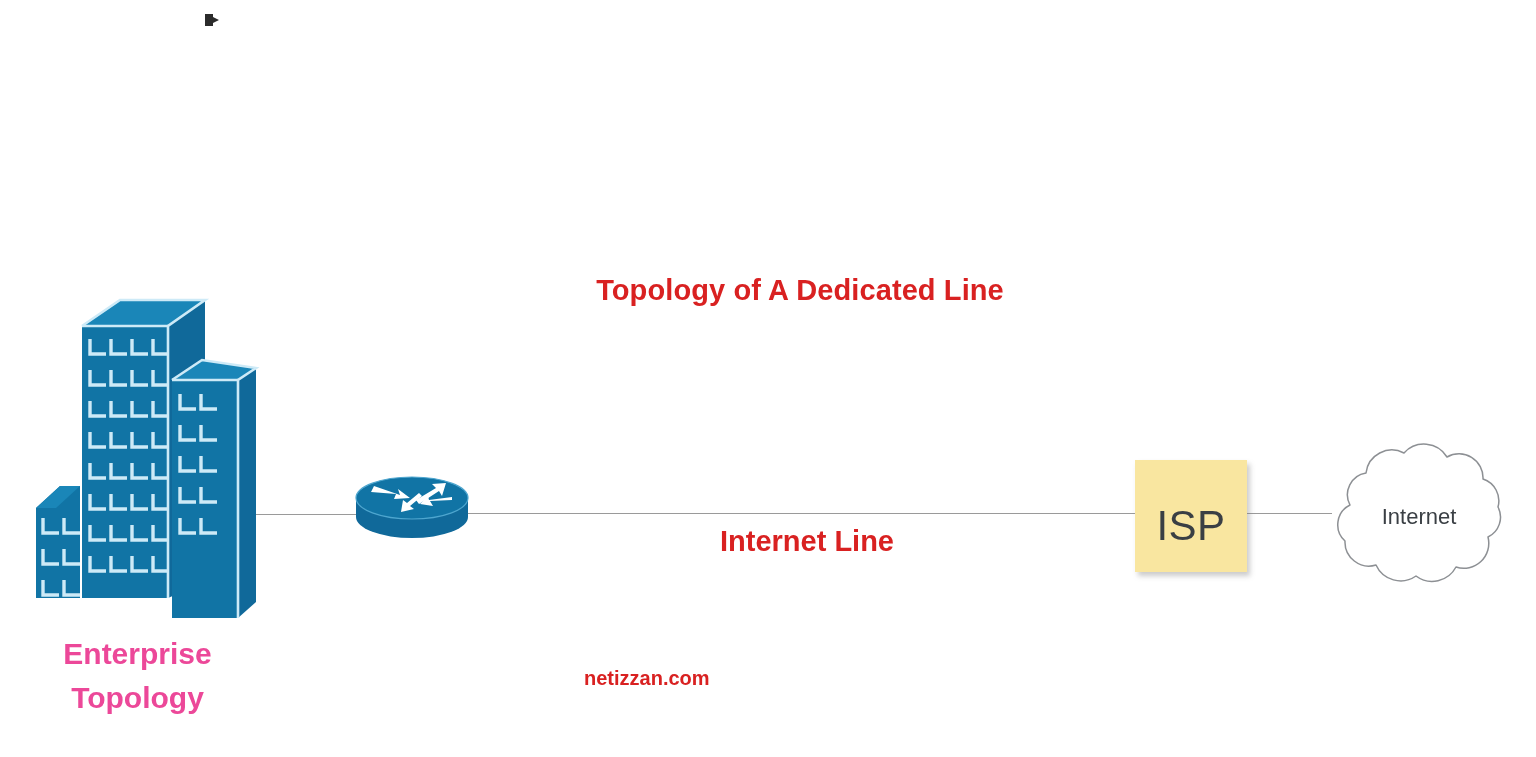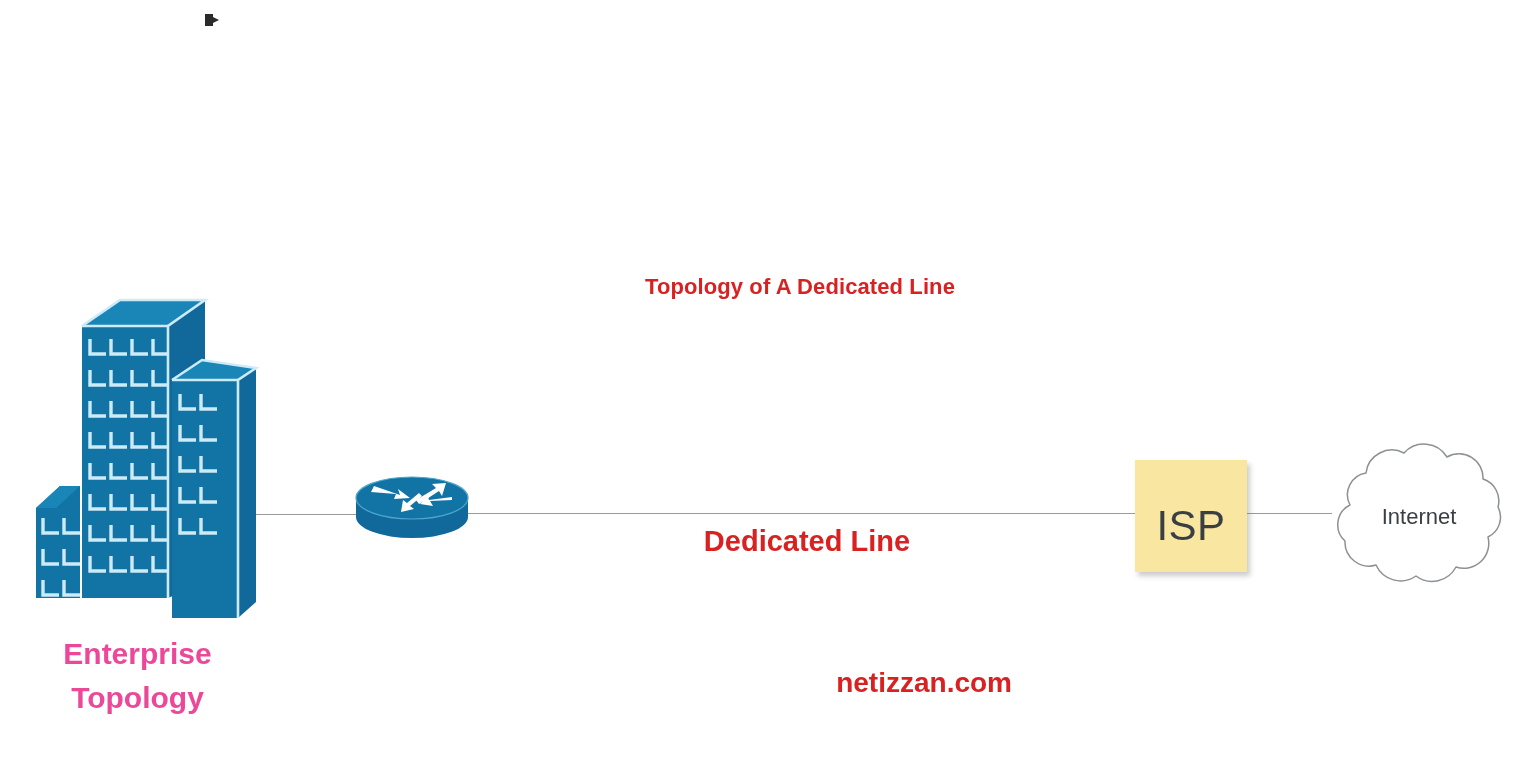--- a/index.html
+++ b/index.html
@@ -28,21 +28,21 @@
     height: 16px;
   }
 
   
   #diagram-title {
     position: absolute;
     left: 0;
     top: 274px;
     width: 1536px;
     text-align: center;
-    font-size: 22px;
+    font-size: 29px;
     font-weight: bold;
     color: #d92121;
     letter-spacing: 0.1px;
     white-space: nowrap;
   }
   #diagram-title-inner {
     display: inline-block;
     transform: translateX(32px);
   }
 
@@ -53,25 +53,25 @@
     top: 525px;
     width: 390px;
     text-align: center;
     font-size: 29px;
     font-weight: bold;
     color: #d92121;
     white-space: nowrap;
   }
   #watermark {
     position: absolute;
-    left: 612px;
+    left: 584px;
     top: 667px;
     width: 400px;
-    text-align: right;
-    font-size: 28px;
+    text-align: left;
+    font-size: 20px;
     font-weight: bold;
     color: #d92121;
     white-space: nowrap;
   }
 
   
   .wire {
     position: absolute;
     height: 0;
     border-top: 1.6px solid #9a9a9a;
@@ -306,17 +306,17 @@
                A22,22 0 0 1 172,94
                A25,25 0 0 1 140,124
                A27,27 0 0 1 100,133
                A27,27 0 0 1 60,122
                A24,24 0 0 1 29,98
                A22,22 0 0 1 34,62 Z" fill="#ffffff" stroke="#8d9094" stroke-width="1.5" stroke-linejoin="round"></path>
     </svg>
   </div>
   <div id="internet-label">Internet</div>
 
-  <div id="link-label">Dedicated Line</div>
+  <div id="link-label">Internet Line</div>
 
   <div id="watermark">netizzan.com</div>
 
 </div>
 
 </body></html>

